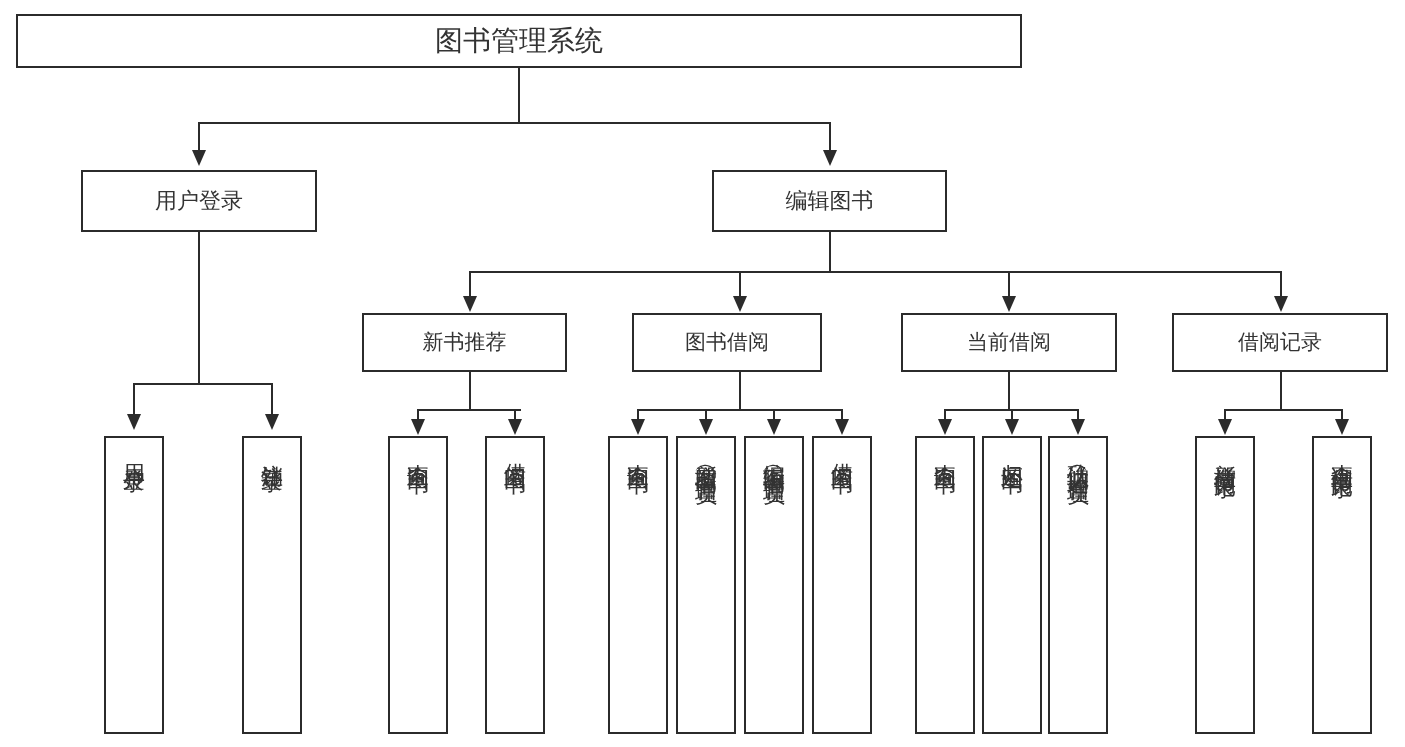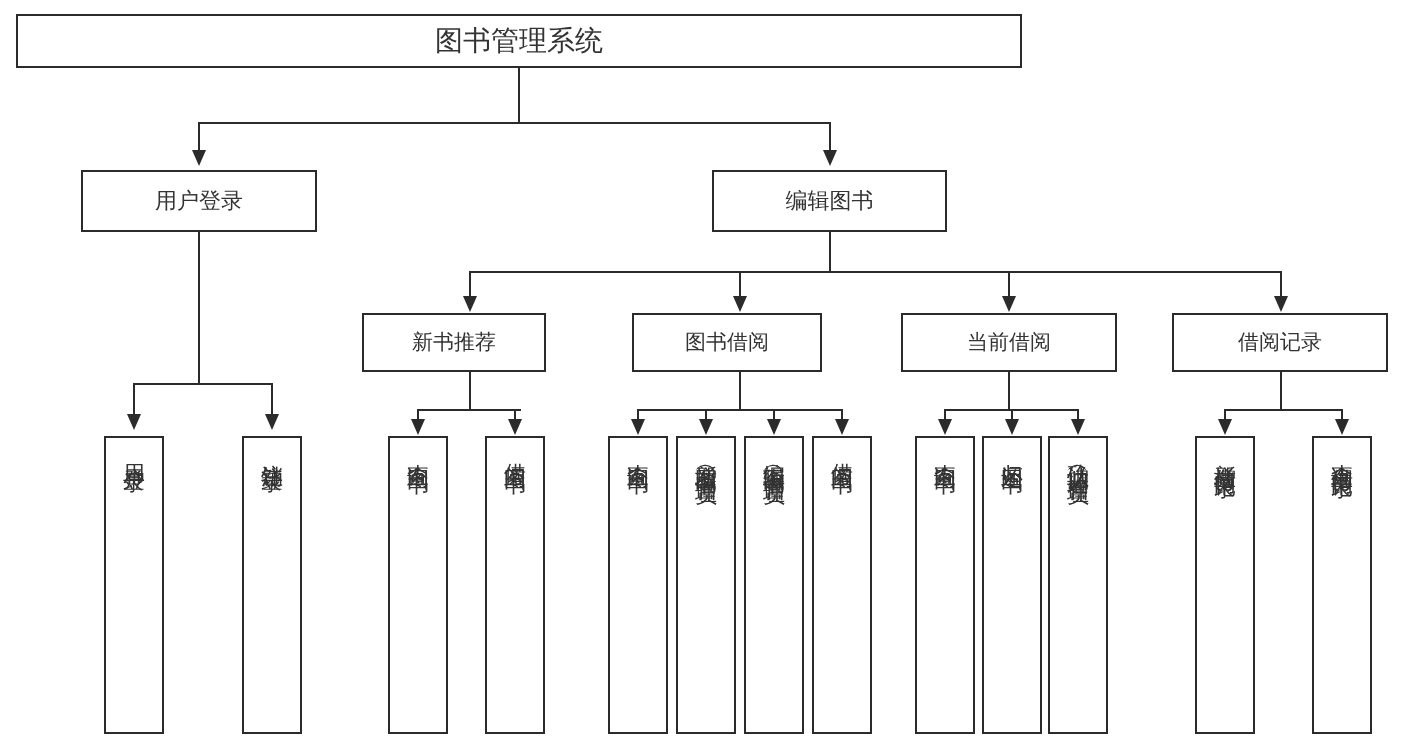--- a/index.html
+++ b/index.html
@@ -109,21 +109,21 @@
   <div class="hline" style="left:469px;top:271px;width:812px;"></div>
   <div class="vline" style="left:469px;top:271px;height:27px;"></div>
   <div class="arrow" style="left:463px;top:296px;"></div>
   <div class="vline" style="left:739px;top:271px;height:27px;"></div>
   <div class="arrow" style="left:733px;top:296px;"></div>
   <div class="vline" style="left:1008px;top:271px;height:27px;"></div>
   <div class="arrow" style="left:1002px;top:296px;"></div>
   <div class="vline" style="left:1280px;top:271px;height:27px;"></div>
   <div class="arrow" style="left:1274px;top:296px;"></div>
 
-  <div class="node lvl3" style="left:362px;top:313px;width:184px;height:59px;">
+  <div class="node lvl3" style="left:362px;top:313px;width:205px;height:59px;">
     <span class="label">新书推荐</span>
   </div>
   <div class="node lvl3" style="left:632px;top:313px;width:190px;height:59px;">
     <span class="label">图书借阅</span>
   </div>
   <div class="node lvl3" style="left:901px;top:313px;width:216px;height:59px;">
     <span class="label">当前借阅</span>
   </div>
   <div class="node lvl3" style="left:1172px;top:313px;width:216px;height:59px;">
     <span class="label">借阅记录</span>

